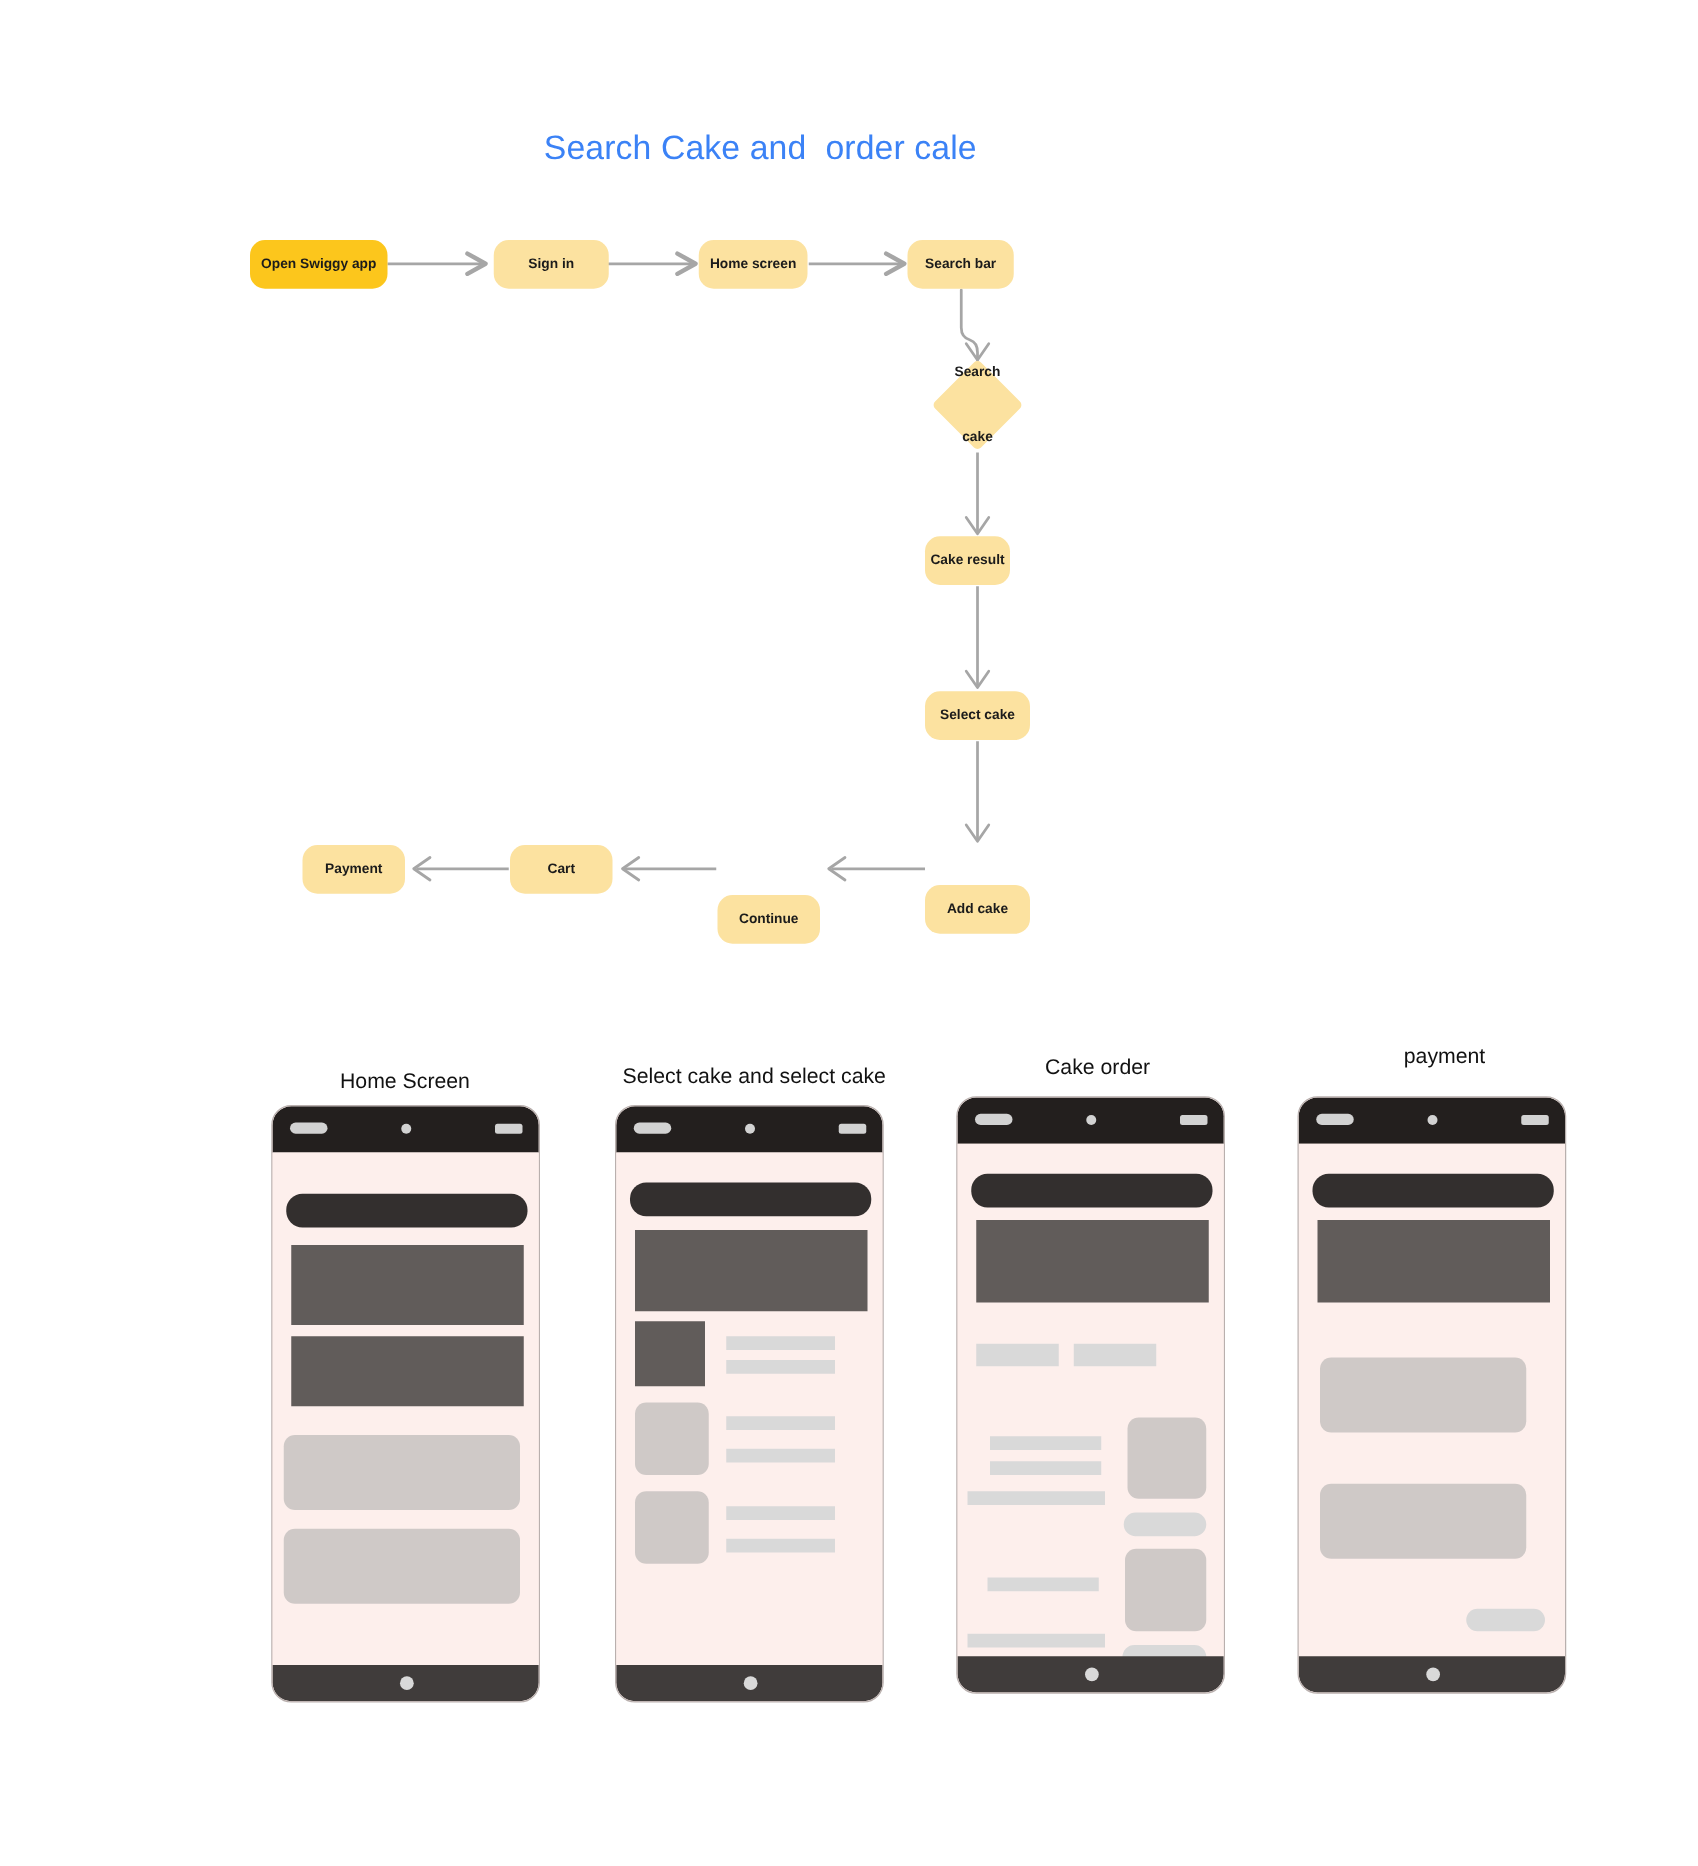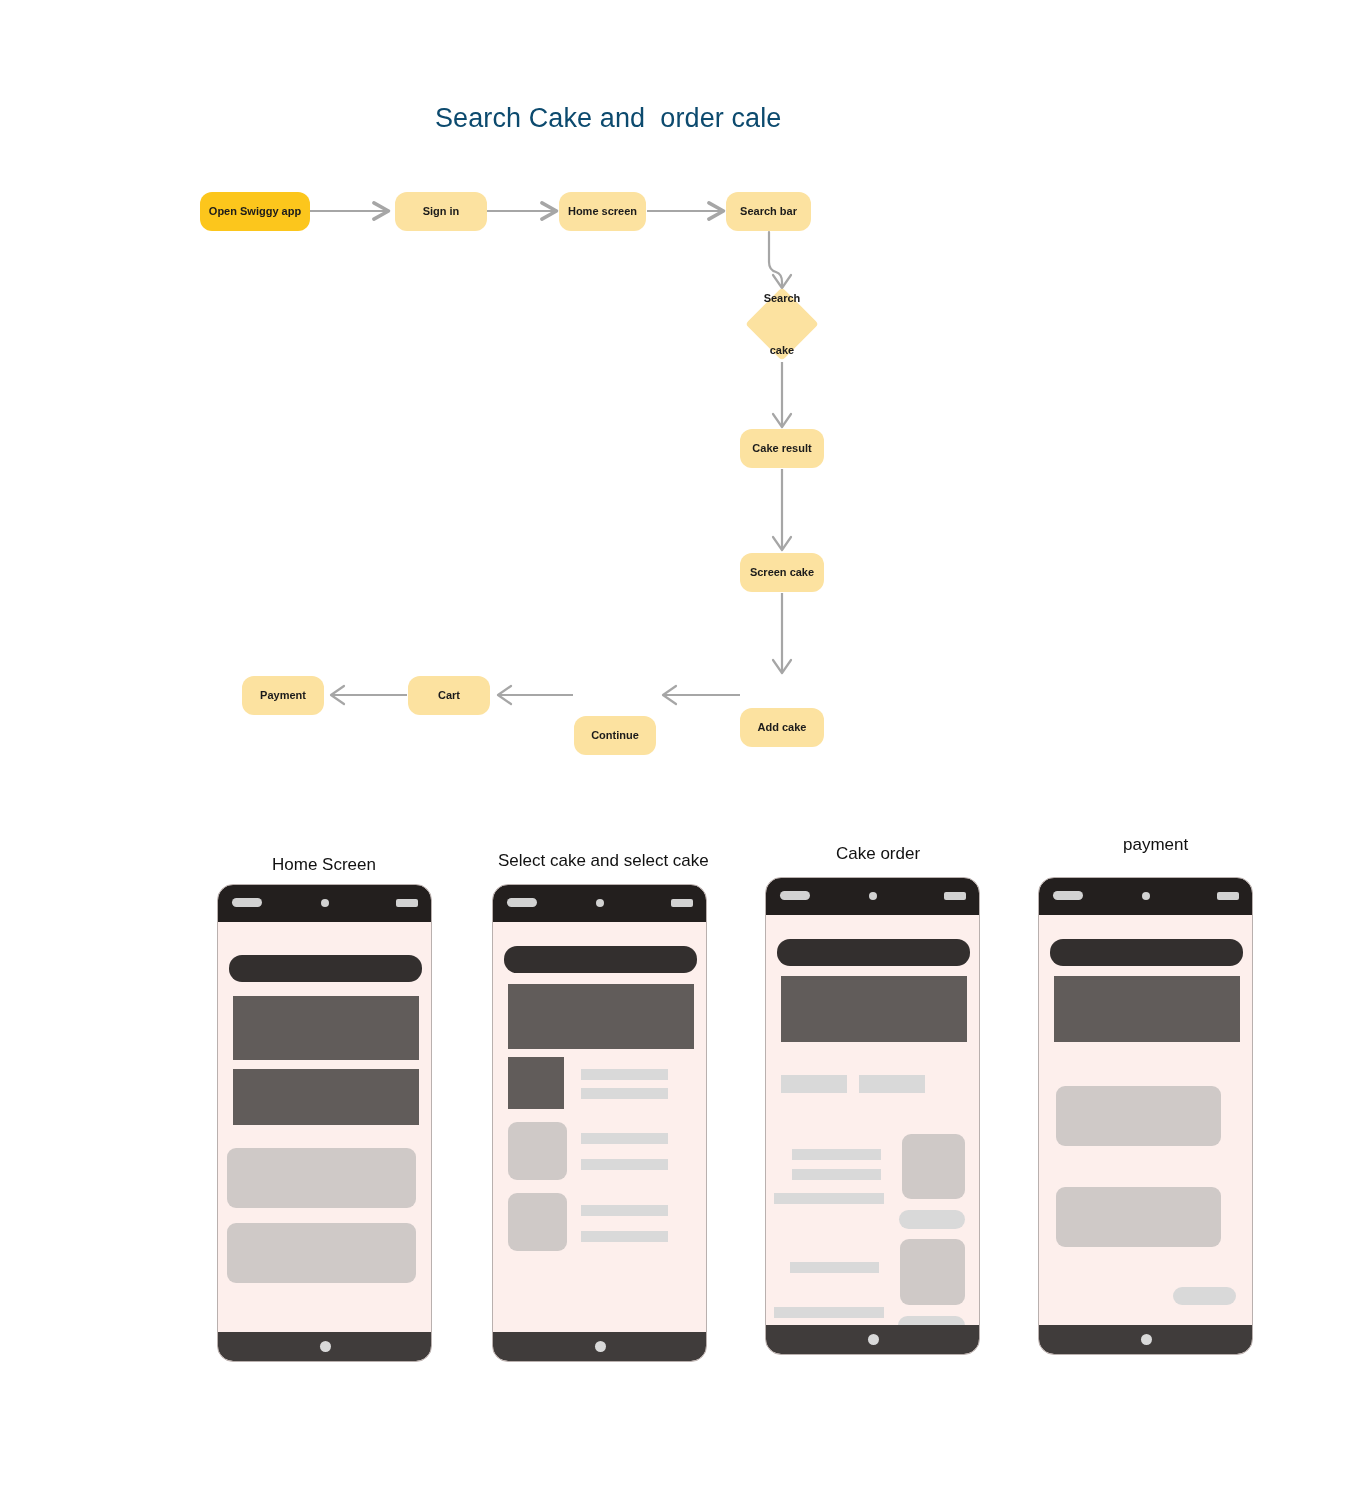--- a/index.html
+++ b/index.html
@@ -17,21 +17,21 @@
   }
 
   
   #page-title {
     position: absolute;
     left: 435px;
     top: 103px;
     font-size: 27px;
     font-weight: 400;
     letter-spacing: 0.1px;
-    color: #0c4a6e;
+    color: #3b82f6;
     white-space: pre;
   }
 
   
   #flow {
     position: absolute;
     left: 0;
     top: 0;
     width: 1358px;
     height: 790px;
@@ -246,26 +246,26 @@
   <div class="node pill" style="left:726px; top:192px; width:85px; height:39px;">
     <span>Search bar</span>
   </div>
 
   <div class="diamond-shape" style="left:756px; top:298px; width:52px; height:52px;"></div>
   <div class="node diamond-label" style="left:746px; top:305px; width:72px; height:40px; flex-direction:column;">
     <span>Search</span>
     <span>cake</span>
   </div>
 
-  <div class="node pill" style="left:740px; top:429px; width:84px; height:39px;">
+  <div class="node pill" style="left:740px; top:429px; width:68px; height:39px;">
     <span>Cake result</span>
   </div>
 
   <div class="node pill" style="left:740px; top:553px; width:84px; height:39px;">
-    <span>Screen cake</span>
+    <span>Select cake</span>
   </div>
 
   <div class="node pill" style="left:740px; top:708px; width:84px; height:39px;">
     <span>Add cake</span>
   </div>
 
   <div class="node pill" style="left:574px; top:676px; width:82px; height:39px;margin-top:40px;">
     <span>Continue</span>
   </div>
 

